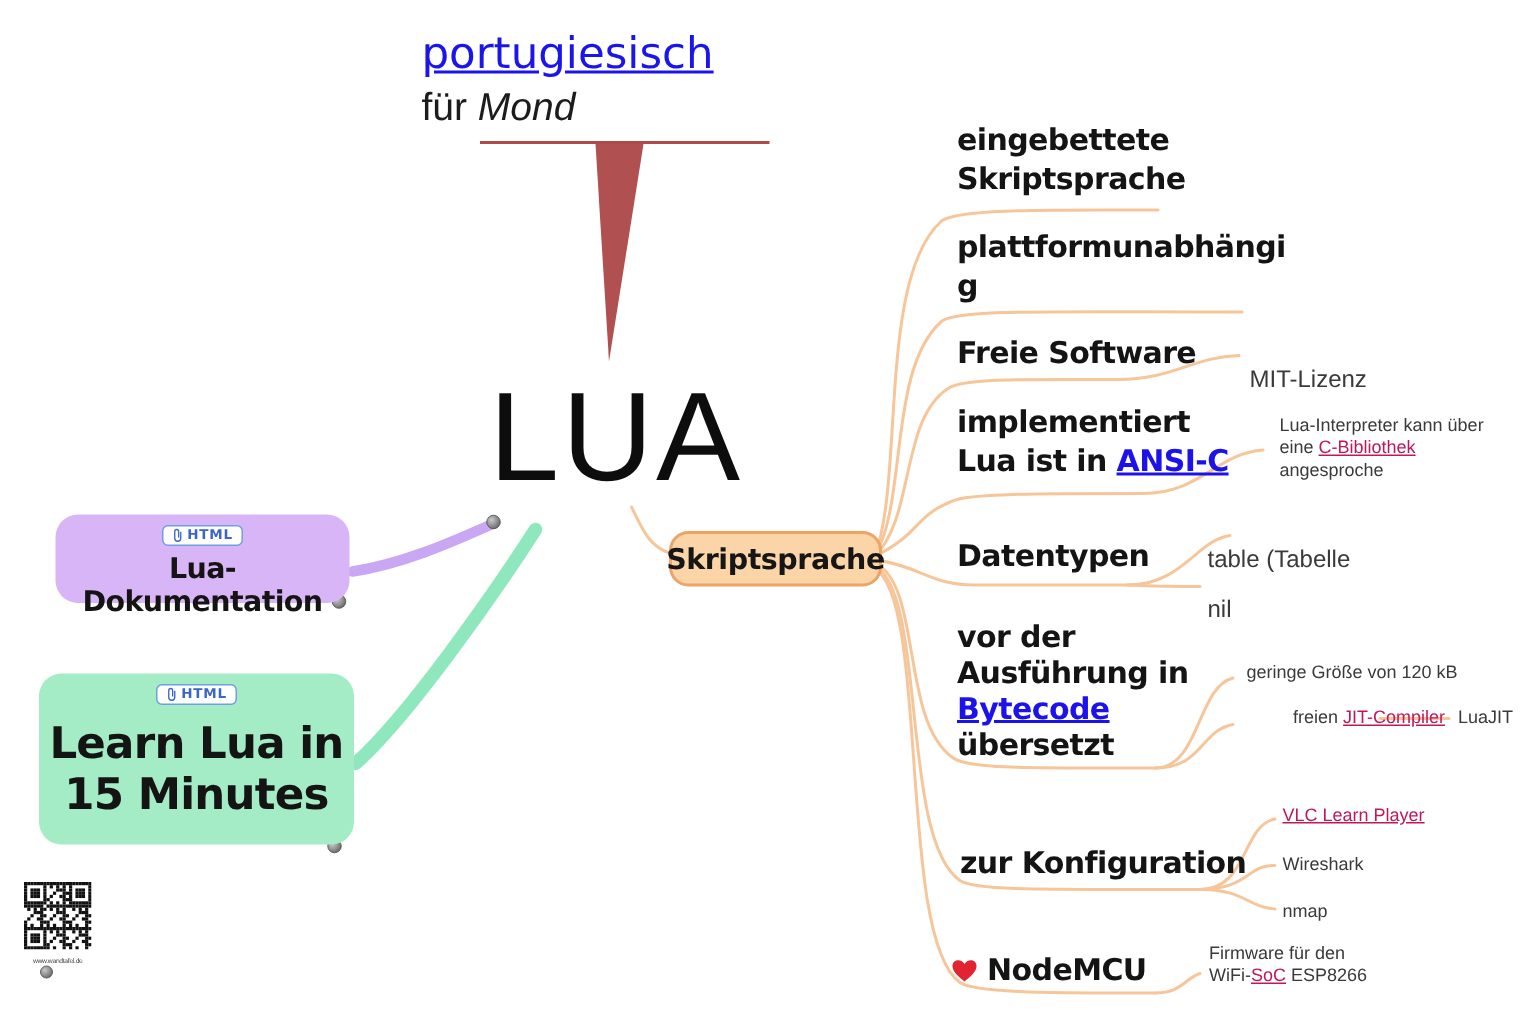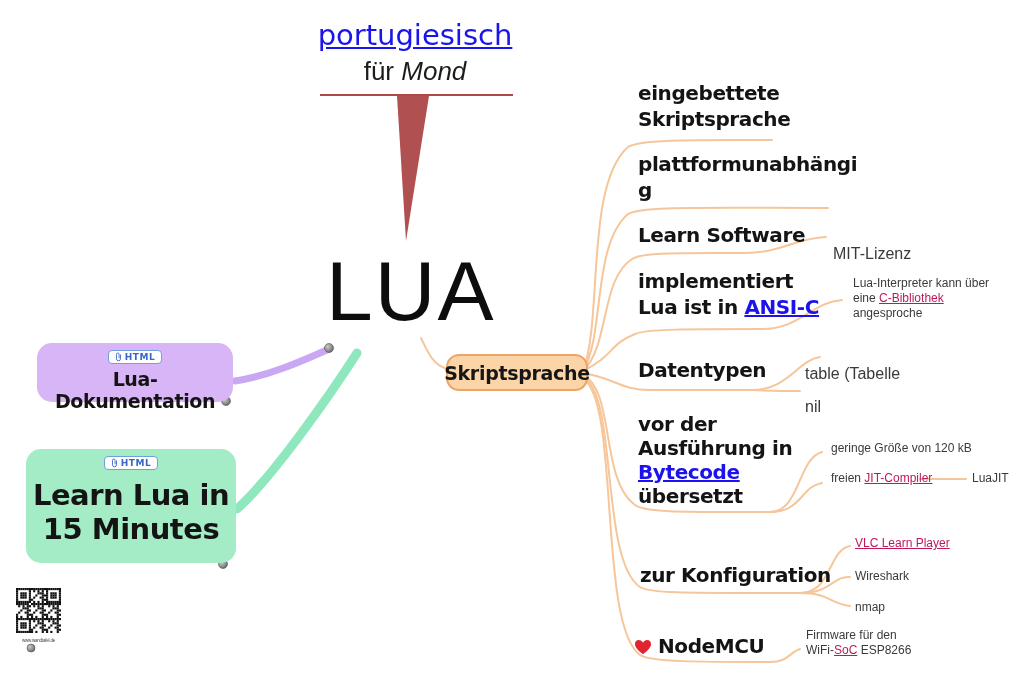--- a/index.html
+++ b/index.html
@@ -1,21 +1,21 @@
 <!DOCTYPE html>
 <html><head>
 <meta charset="utf-8">
 <style>
   html,body{margin:0;padding:0;background:#fff;}
   #stage{position:relative;width:1024px;height:678px;background:#ffffff;overflow:hidden;
          font-family:"DejaVu Sans",sans-serif;}
   svg.underlay{position:absolute;left:0;top:0;z-index:0;}
 
   
-  .etym{position:absolute;left:295px;top:18px;width:240px;text-align:center;z-index:2;}
+  .etym{position:absolute;left:281px;top:18px;width:240px;z-index:2;}
   .etym a{display:block;color:#1b15ec;font-size:29px;font-weight:500;text-decoration:underline;cursor:pointer;}
   .etym .sub{font-size:26px;color:#1c1c1c;margin-top:4px;font-family:"Liberation Sans",sans-serif;}
   .etym .sub em{font-style:italic;}
   .root{position:absolute;left:326px;top:243px;font-size:84px;font-weight:400;color:#0d0d0d;
         letter-spacing:2px;font-family:"Liberation Sans",sans-serif;z-index:2;}
 
   
   .hub{position:absolute;left:446px;top:354px;width:138px;height:33px;background:#FBD5A8;
        border:2px solid #ECA467;border-radius:13px;display:flex;align-items:center;justify-content:center;
        font-size:19px;font-weight:bold;color:#161616;letter-spacing:-0.3px;z-index:2;}
@@ -130,21 +130,21 @@
   <div class="topic" style="left:638px;top:80px;">
     <span style="display:block">eingebettete</span>
     <span style="display:block">Skriptsprache</span>
   </div>
 
   <div class="topic" style="left:638px;top:151px;">
     <span style="display:block">plattformunabhängi</span>
     <span style="display:block">g</span>
   </div>
 
-  <div class="topic" style="left:638px;top:222px;">Learn Software</div>
+  <div class="topic" style="left:638px;top:222px;">Freie Software</div>
   <div class="child small" style="left:833px;top:229px;">MIT-Lizenz</div>
 
   <div class="topic" style="left:638px;top:268px;">
     <span style="display:block">implementiert</span>
     <span style="display:block"><span>Lua ist in </span><span class="lnk">ANSI-C</span></span>
   </div>
   <div class="child wrap" style="left:853px;top:276px;width:150px;">
     <span>Lua-Interpreter kann über eine </span><span class="lnk">C-Bibliothek</span><span> angesproche</span>
   </div>
 
@@ -152,21 +152,21 @@
   <div class="child small" style="left:805px;top:349px;">table (Tabelle</div>
   <div class="child small" style="left:805px;top:382px;">nil</div>
 
   <div class="topic t-byte" style="left:638px;top:412px;">
     <span style="display:block">vor der</span>
     <span style="display:block">Ausführung in</span>
     <span style="display:block" class="lnk">Bytecode</span>
     <span style="display:block">übersetzt</span>
   </div>
   <div class="child" style="left:831px;top:441px;">geringe Größe von 120 kB</div>
-  <div class="child" style="left:831px;top:471px;">
+  <div class="child" style="left:862px;top:471px;">
     <span>freien </span><span class="lnk">JIT-Compiler</span>
   </div>
   <div class="child" style="left:972px;top:471px;">LuaJIT</div>
 
   <div class="topic" style="left:640px;top:562px;">zur Konfiguration</div>
   <div class="child" style="left:855px;top:536px;"><span class="lnk">VLC Learn Player</span></div>
   <div class="child" style="left:855px;top:569px;">Wireshark</div>
   <div class="child" style="left:855px;top:600px;">nmap</div>
 
   <div class="topic" style="left:634px;top:633px;">

